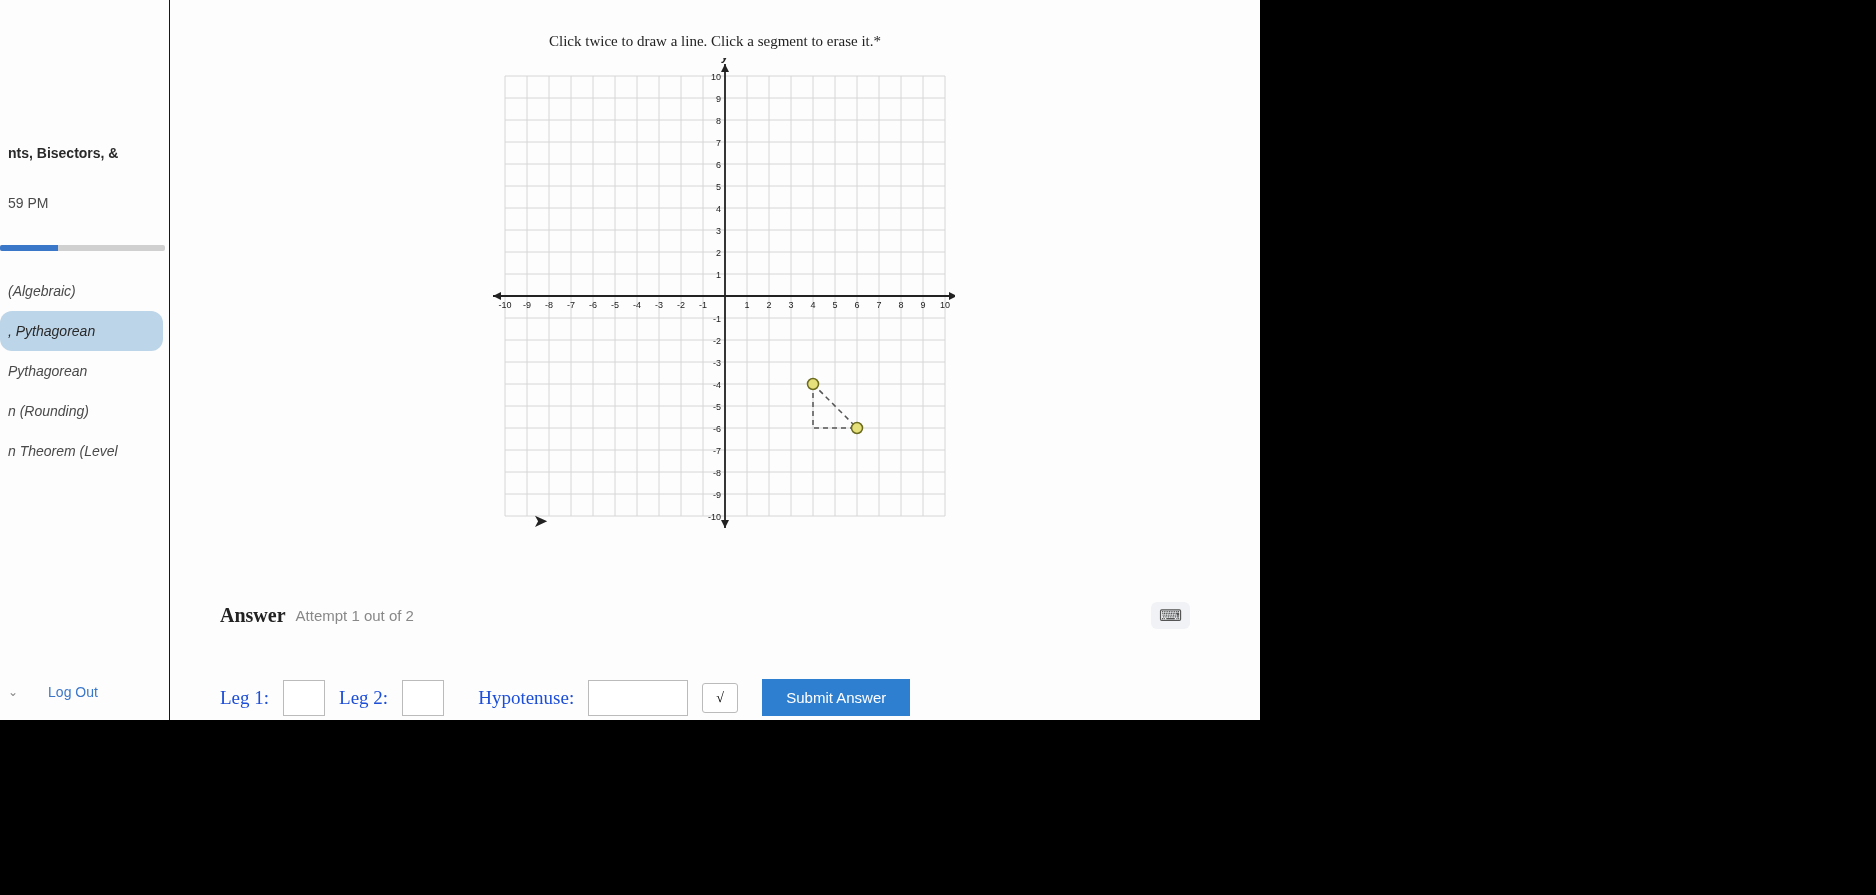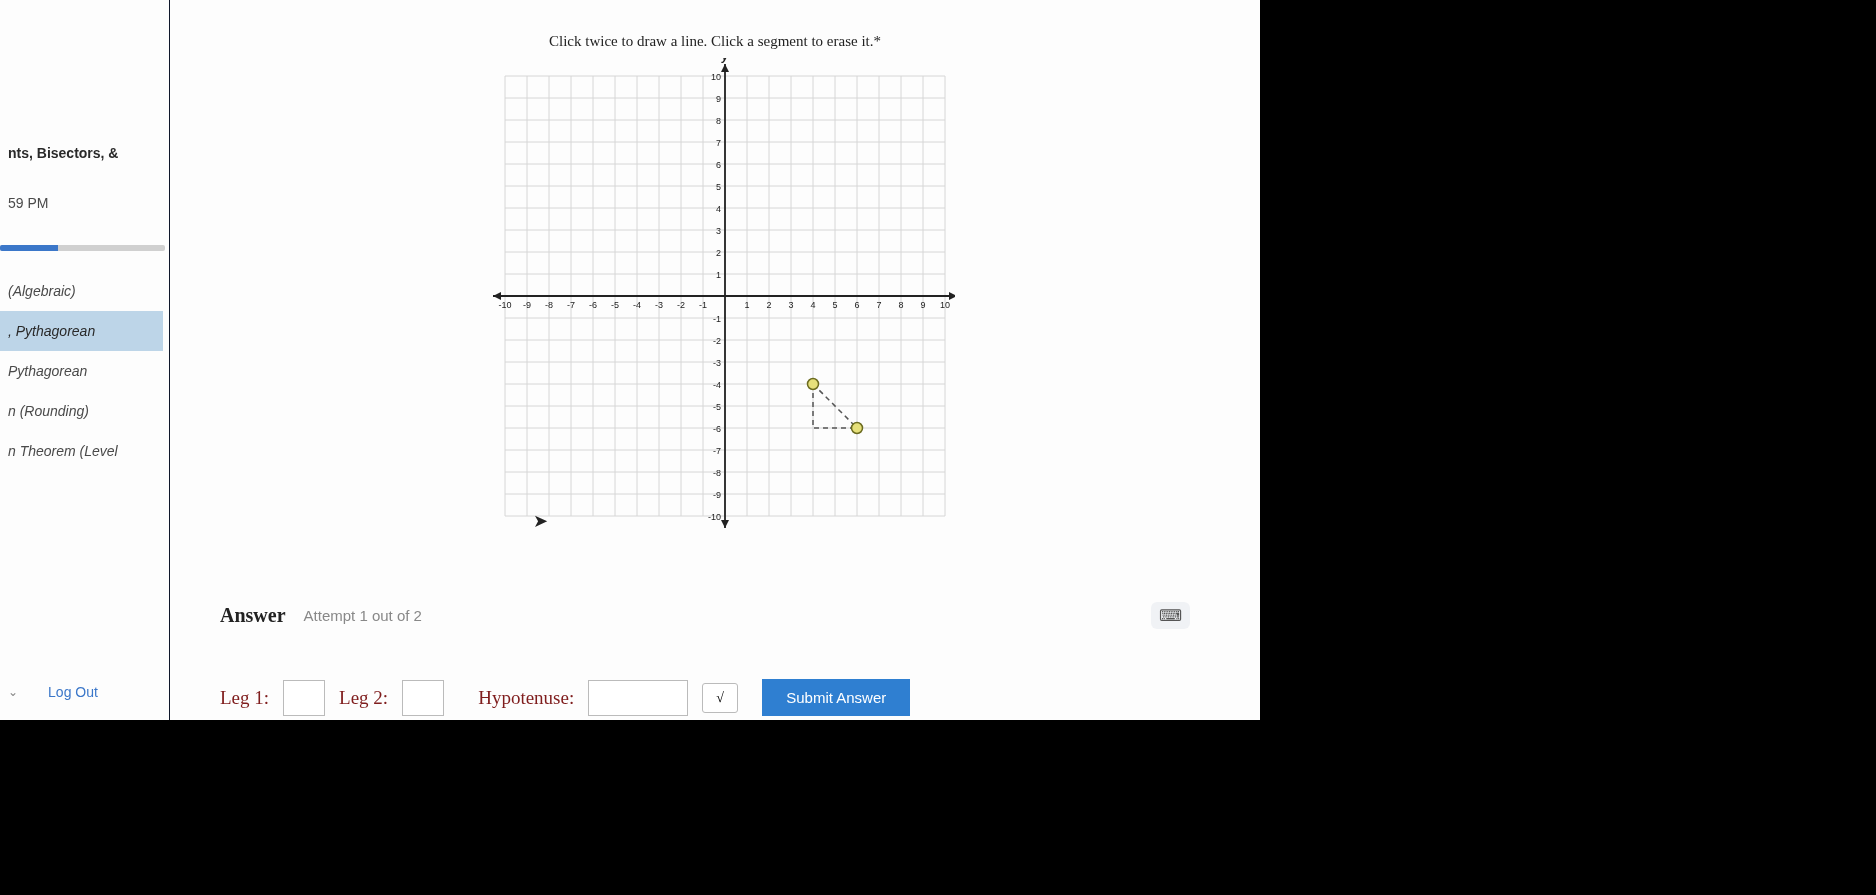--- a/index.html
+++ b/index.html
@@ -56,21 +56,21 @@
 .sidebar-item {
   padding: 12px 8px;
   color: #4a4a4a;
   cursor: pointer;
   font-size: 14px;
   font-style: italic;
 }
 .sidebar-item.active {
   background: #bdd5e8;
   color: #2a2a2a;
-  border-radius: 0;
+  border-radius: 12px;
   margin-right: 6px;
 }
 .sidebar-bottom {
   margin-top: auto;
   display: flex;
   align-items: center;
   padding: 10px 8px 20px 8px;
 }
 .logout-link {
   color: #3b77c9;
@@ -99,21 +99,21 @@
 .graph-wrap {
   display: flex;
   justify-content: center;
 }
 .graph {
   position: relative;
 }
 .answer-row {
   display: flex;
   align-items: center;
-  gap: 10px;
+  gap: 2px;
   margin-top: 60px;
   padding-left: 20px;
 }
 .answer-label {
   font-family: Georgia, serif;
   font-size: 20px;
   font-weight: 700;
   color: #222;
 }
 .attempt-text {
@@ -134,21 +134,21 @@
 .inputs-row {
   display: flex;
   align-items: center;
   gap: 14px;
   margin-top: 50px;
   padding-left: 20px;
   font-family: Georgia, serif;
 }
 .field-label {
   font-size: 19px;
-  color: #7f1d1d;
+  color: #1d4ed8;
 }
 .small-box {
   width: 42px;
   height: 36px;
   border: 1px solid #bbb;
   background: #fff;
 }
 .hyp-box {
   width: 100px;
   height: 36px;

